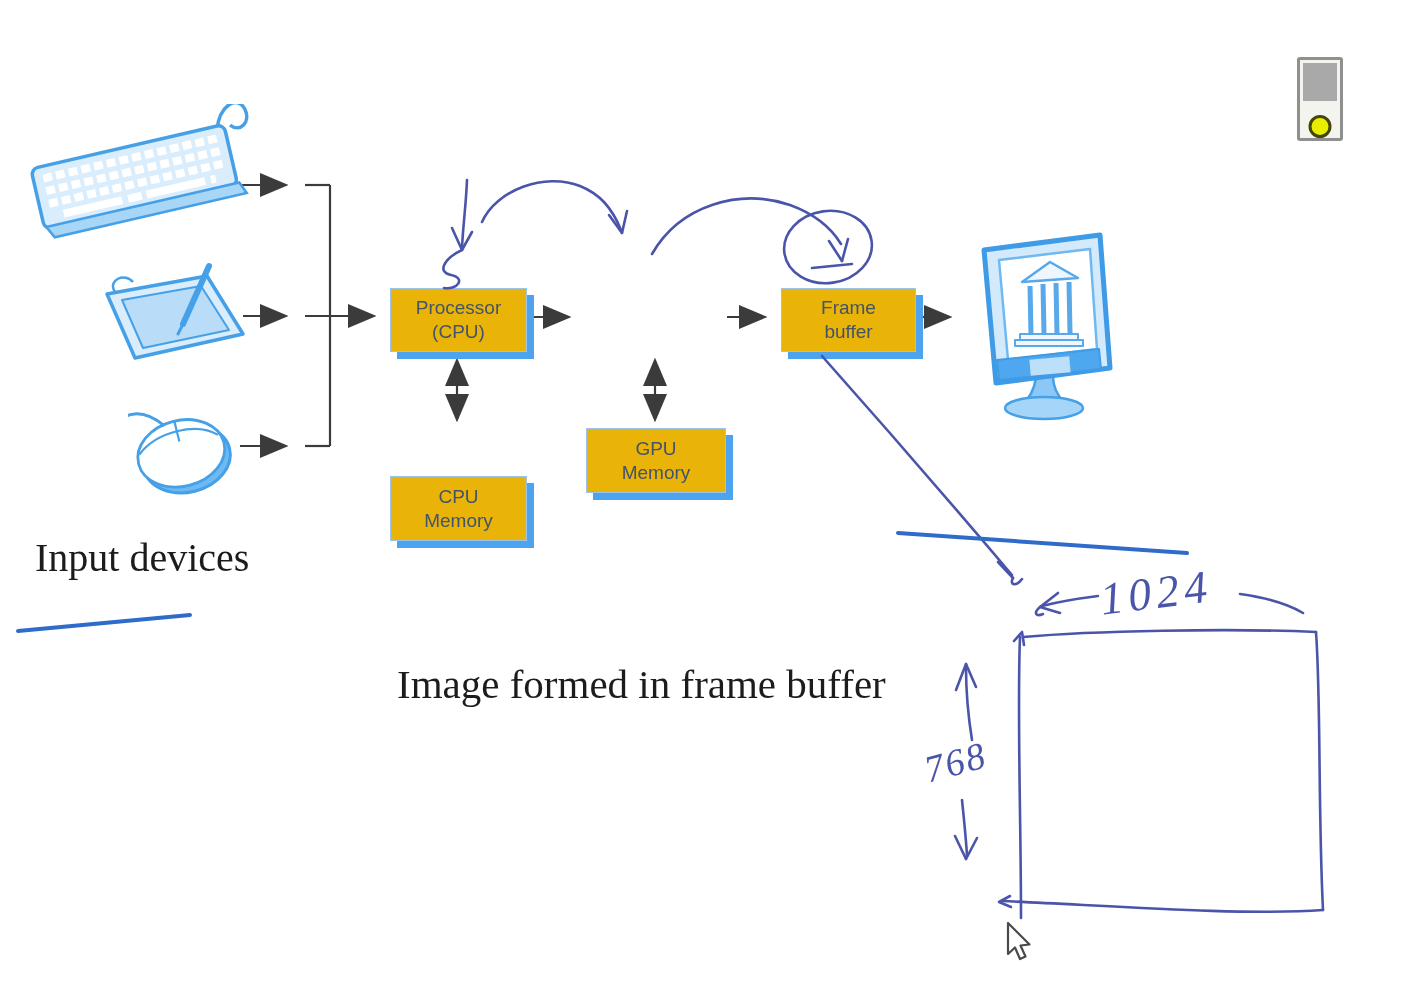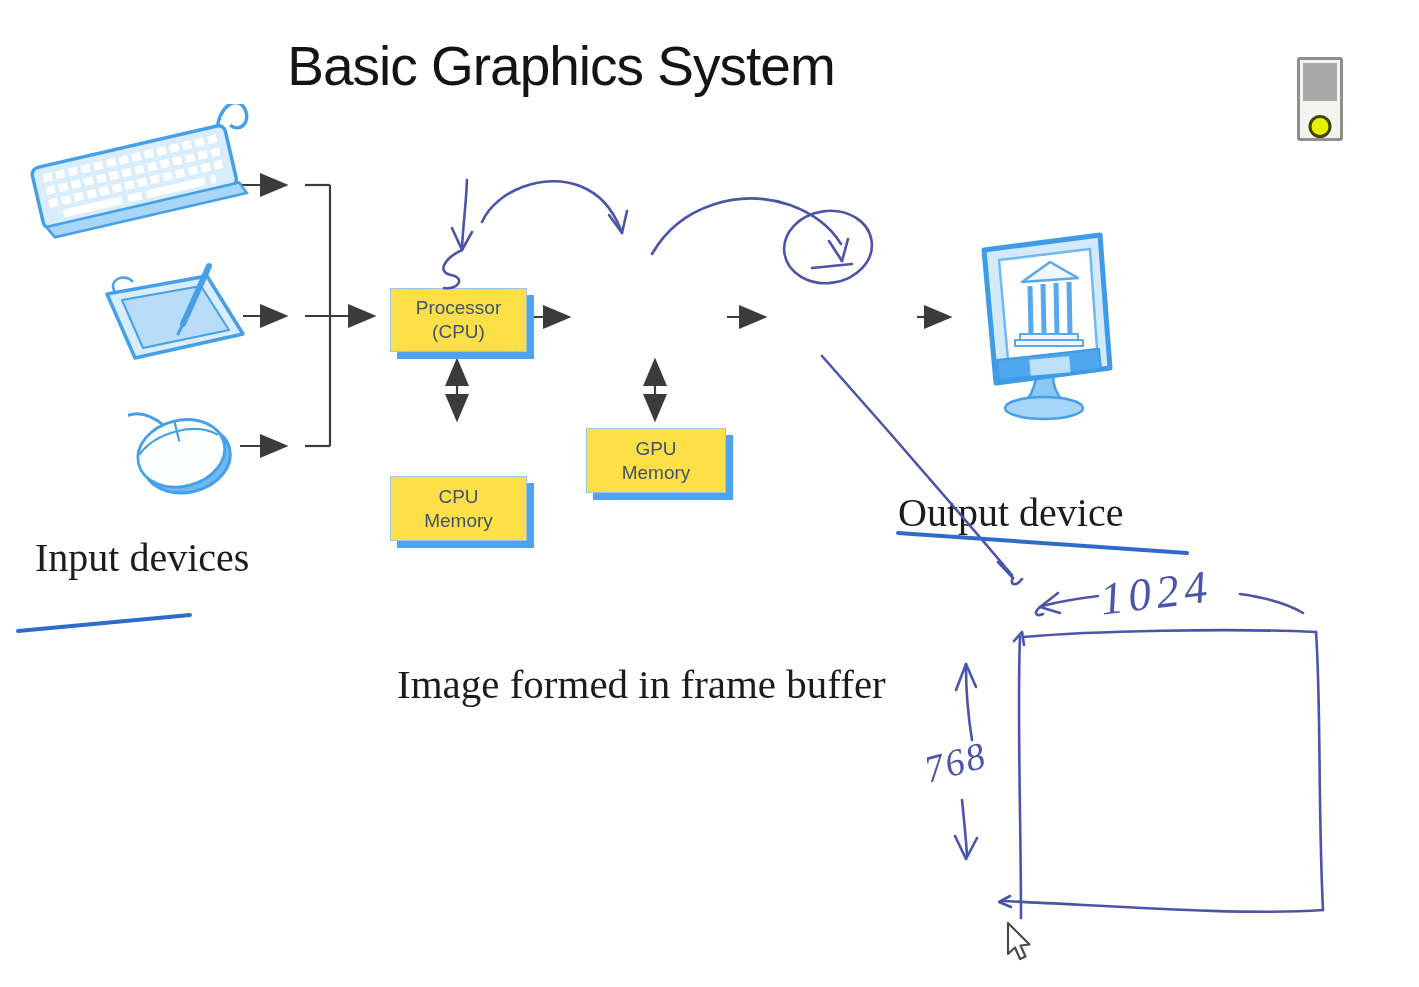--- a/index.html
+++ b/index.html
@@ -6,21 +6,21 @@
   .stage{
     position:relative;width:1419px;height:987px;background:#ffffff;
     overflow:hidden;font-family:"Liberation Sans",sans-serif;
   }
   .layer{position:absolute;left:0;top:0;width:1419px;height:987px;}
   .title{
     position:absolute;left:161px;top:34px;width:800px;text-align:center;
     font-size:55px;font-weight:400;letter-spacing:-1px;color:#141414;z-index:3;
   }
   .box{
-    position:absolute;background:#fde047;border:1.5px solid #9cc5ea;
+    position:absolute;background:#eab308;border:1.5px solid #9cc5ea;
     box-shadow:7px 7px 0 #4da3ee;color:#41546a;display:flex;flex-direction:column;
     align-items:center;justify-content:center;font-size:19px;line-height:1.25;
     text-align:center;z-index:2;
   }
   .serif-label{
     position:absolute;font-family:"Liberation Serif",serif;color:#1c1c1c;
     white-space:nowrap;z-index:3;
   }
   .ink-text{
     position:absolute;font-family:"Liberation Serif",serif;font-style:italic;
@@ -62,30 +62,33 @@
       <path d="M330,185 L330,446"></path>
       <path d="M305,316 L372,316" marker-end="url(#ah)"></path>
       <path d="M527,317 L567,317" marker-end="url(#ah)"></path>
       <path d="M727,317 L763,317" marker-end="url(#ah)"></path>
       <path d="M917,317 L948,317" marker-end="url(#ah)"></path>
       <path d="M457,362 L457,418" marker-start="url(#ah)" marker-end="url(#ah)"></path>
       <path d="M655,362 L655,418" marker-start="url(#ah)" marker-end="url(#ah)"></path>
     </g>
   </svg>
 
-  <div class="title">Basic Graphics System</div>
 
   <div class="indicator">
     <div class="screen"></div>
     <div class="dot"></div>
   </div>
 
   <div class="box" style="left:390px;top:288px;width:135px;height:62px;">
     <span>Processor</span>
     <span>(CPU)</span>
+  </div>
+  <div class="box" style="left:781px;top:288px;width:133px;height:62px;">
+    <span>Frame</span>
+    <span>buffer</span>
   </div>
   <div class="box" style="left:390px;top:428px;width:135px;height:63px;margin-top:48px;">
     <span>CPU</span>
     <span>Memory</span>
   </div>
   <div class="box" style="left:586px;top:428px;width:138px;height:63px;justify-content:center;">
     <span>GPU</span>
     <span>Memory</span>
   </div>
 
@@ -137,21 +140,20 @@
         <line x1="85" y1="56" x2="86" y2="106" stroke-width="5"></line>
         <line x1="98" y1="55" x2="99" y2="106" stroke-width="5"></line>
         <line x1="111" y1="54" x2="112" y2="105" stroke-width="5"></line>
         <rect x="62" y="106" width="58" height="6" stroke-width="2"></rect>
         <rect x="57" y="112" width="68" height="6" stroke-width="2"></rect>
       </g>
     </g>
   </svg>
 
   <div class="serif-label" style="left:35px;top:534px;font-size:40px;">Input devices</div>
-  <div class="serif-label" style="left:898px;top:489px;font-size:40px;">Output device</div>
   <div class="serif-label" style="left:397px;top:660px;font-size:41px;">Image formed in frame buffer</div>
 
   <div class="ink-text" style="left:1100px;top:566px;font-size:46px;letter-spacing:5px;transform:rotate(-7deg);">1024</div>
   <div class="ink-text" style="left:924px;top:740px;font-size:38px;letter-spacing:2px;transform:rotate(-15deg);">768</div>
 
   <svg class="layer" style="z-index:4" viewBox="0 0 1419 987">
     <g stroke="#4a55aa" stroke-width="2.6" fill="none" stroke-linecap="round" stroke-linejoin="round">
 
       <g>
         <path d="M467,180 C466,205 463,226 462,248"></path>

